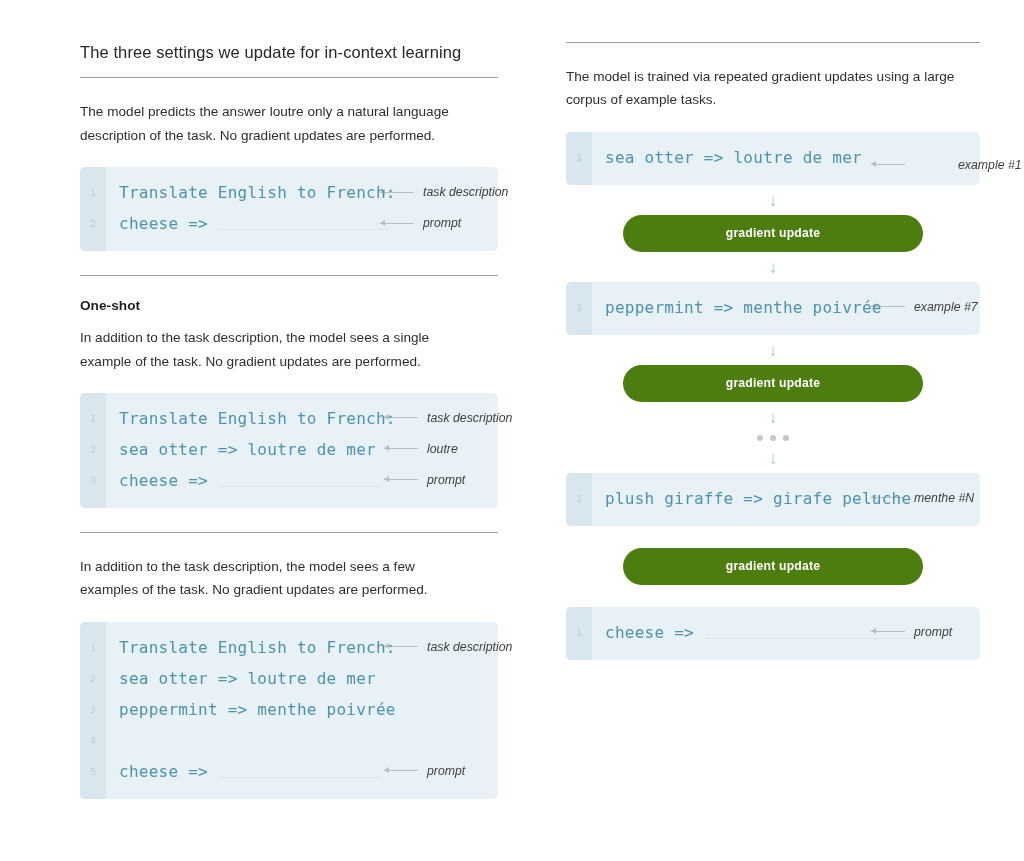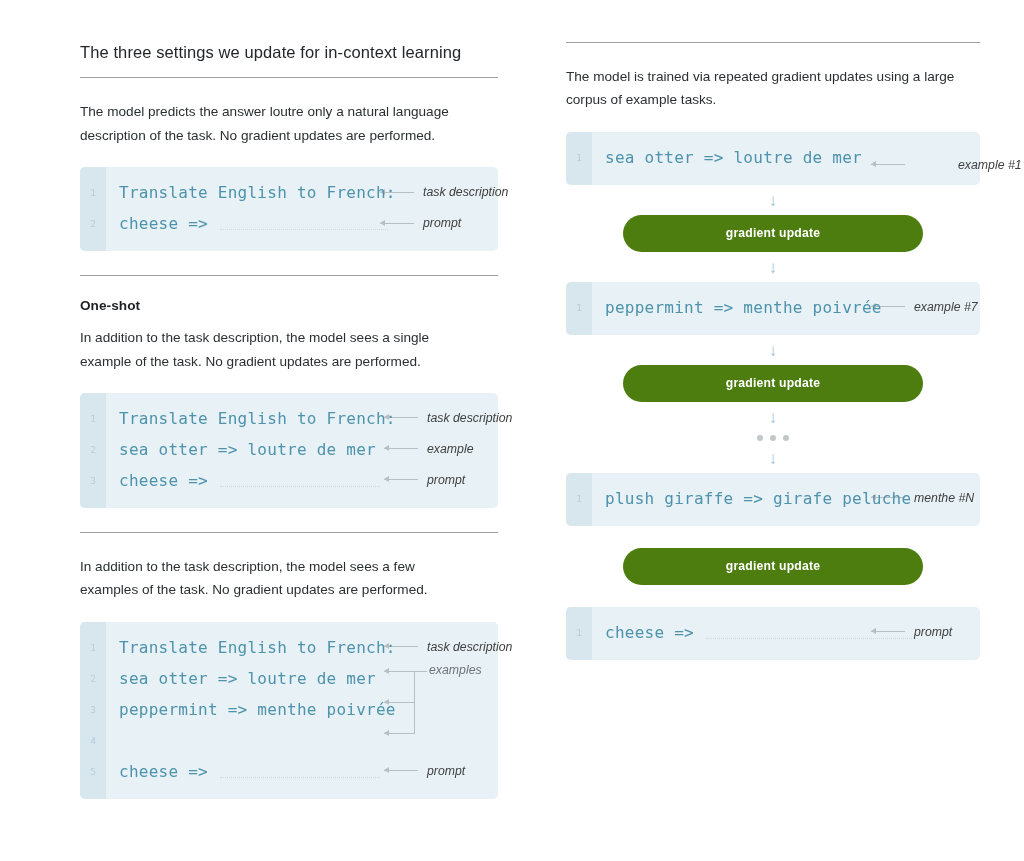--- a/index.html
+++ b/index.html
@@ -292,21 +292,21 @@
           <span class="code-txt">cheese =&gt;</span>
           <span class="blank-fill w-few"></span>
         </div>
 
         <div class="annot" style="left:304px; top:18px;">
           <span class="leader"></span>
           <span class="annot-label">task description</span>
         </div>
         <div class="annot" style="left:304px; top:49px;">
           <span class="leader"></span>
-          <span class="annot-label">example</span>
+          <span class="annot-label">loutre</span>
         </div>
         <div class="annot" style="left:304px; top:80px;">
           <span class="leader"></span>
           <span class="annot-label">prompt</span>
         </div>
       </div>
     </div>
 
     <div class="section-rule"></div>
 
@@ -333,28 +333,20 @@
           <span class="ln">5</span>
           <span class="code-txt">cheese =&gt;</span>
           <span class="blank-fill w-few"></span>
         </div>
 
         <div class="annot" style="left:304px; top:18px;">
           <span class="leader"></span>
           <span class="annot-label">task description</span>
         </div>
 
-        <div class="bracket" style="left:304px; top:43px; width:170px; height:75px;">
-          <div class="spine" style="height:63px;"></div>
-          <div class="stub" style="top:6px;"></div>
-          <div class="stub" style="top:37px;"></div>
-          <div class="stub" style="top:68px;"></div>
-          <div class="tail" style="top:6px;"></div>
-          <div class="bl" style="top:6px;">examples</div>
-        </div>
 
         <div class="annot" style="left:304px; top:142px;">
           <span class="leader"></span>
           <span class="annot-label">prompt</span>
         </div>
       </div>
     </div>
   </div>
 
   <div class="col col-right">

